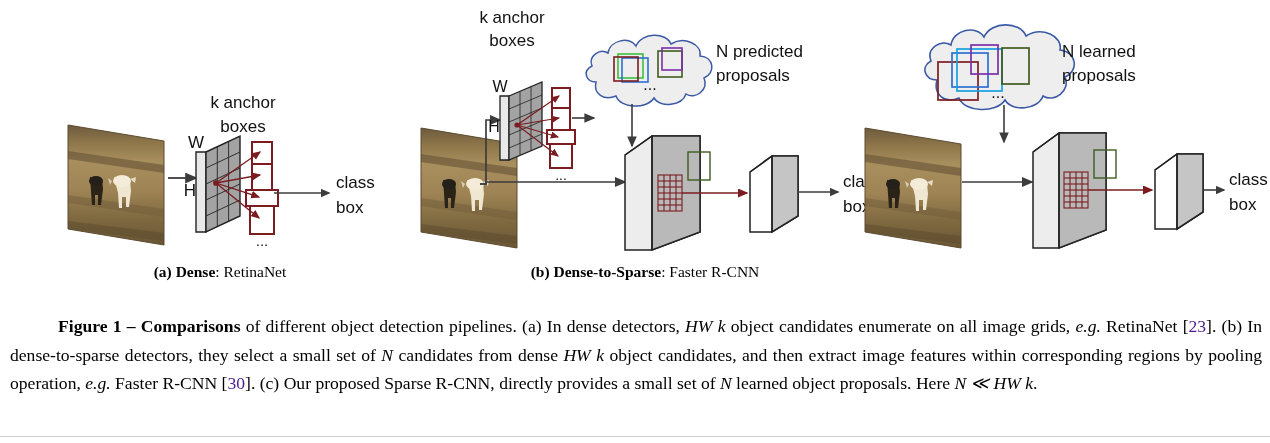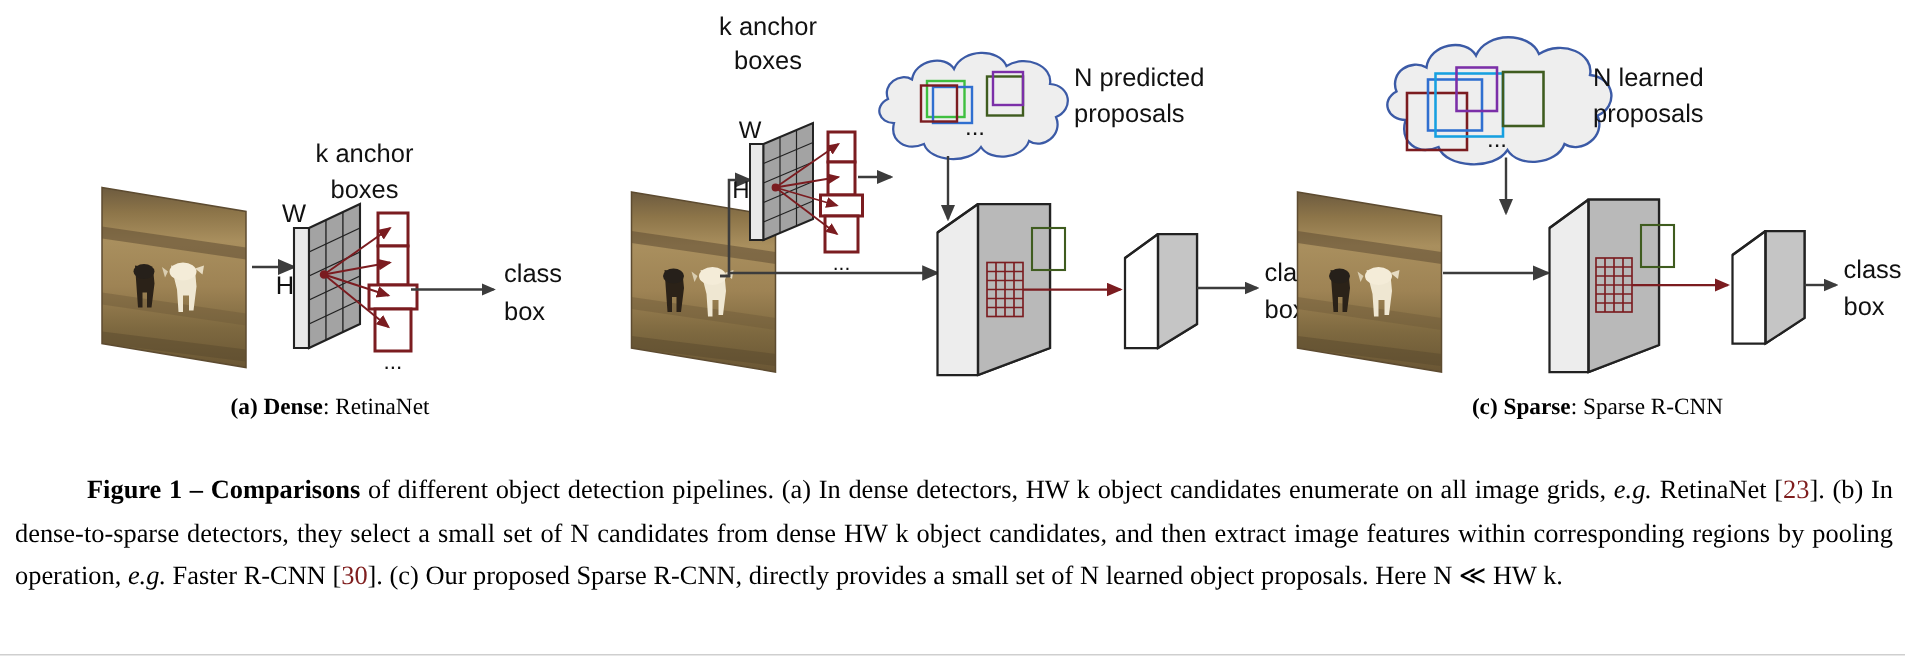--- a/index.html
+++ b/index.html
@@ -35,22 +35,22 @@
     left: 10px; top: 312px;
     width: 1252px;
     font-family: "Liberation Serif", serif;
     font-size: 17.6px;
     line-height: 28.5px;
     text-align: justify;
     color: #000;
   }
   #main-caption .lead { font-weight: bold; margin-left: 48px; }
   #main-caption i { }
-  #main-caption .mathit { font-family: "Liberation Serif", serif; }
-  #main-caption .cite { color: #7f1d1d; }
+  #main-caption .mathit { font-style: italic; font-family: "Liberation Serif", serif; }
+  #main-caption .cite { color: #4c1d95; }
   .hrule {
     position: absolute;
     left: 0; top: 436px;
     width: 1270px; height: 1px;
     background: #cfcfcf;
   }
   .diagram-svg { position: absolute; left:0; top:0; }
 </style>
 </head>
 <body>
@@ -323,22 +323,22 @@
       <line x1="1203" y1="190" x2="1224" y2="190" stroke="#3c3c3c" stroke-width="1.6" marker-end="url(#arrHeadSm)"></line>
       <text x="1229" y="185" font-family="'Liberation Sans',sans-serif" font-size="17" fill="#111">class</text>
       <text x="1229" y="210" font-family="'Liberation Sans',sans-serif" font-size="17" fill="#111">box</text>
     </g>
   </svg>
 
   <div class="panel-caption cap-a">
     <b><span>(a)</span>
     <span>Dense</span></b><span>: RetinaNet</span>
   </div>
-  <div class="panel-caption cap-c">
-    <b><span>(c)</span>
-    <span>Sparse</span></b><span>:  Sparse R-CNN</span>
+  <div class="panel-caption cap-b">
+    <b><span>(b)</span>
+    <span>Dense-to-Sparse</span></b><span>: Faster R-CNN</span>
   </div>
 
   <div id="main-caption"><span class="lead">Figure 1 – Comparisons</span><span> of different object detection pipelines. (a) In dense detectors, </span><span class="mathit">HW k</span><span> object candidates enumerate on all image grids, </span><i>e.g.</i><span> RetinaNet [</span><span class="cite">23</span><span>]. (b) In dense-to-sparse detectors, they select a small set of </span><span class="mathit">N</span><span> candidates from dense </span><span class="mathit">HW k</span><span> object candidates, and then extract image features within corresponding regions by pooling operation, </span><i>e.g.</i><span> Faster R-CNN [</span><span class="cite">30</span><span>].  (c) Our proposed Sparse R-CNN, directly provides a small set of </span><span class="mathit">N</span><span> learned object proposals. Here </span><span class="mathit">N ≪ HW k</span><span>.</span>
   </div>
 
   <div class="hrule"></div>
 </div>
 
 </body></html>

